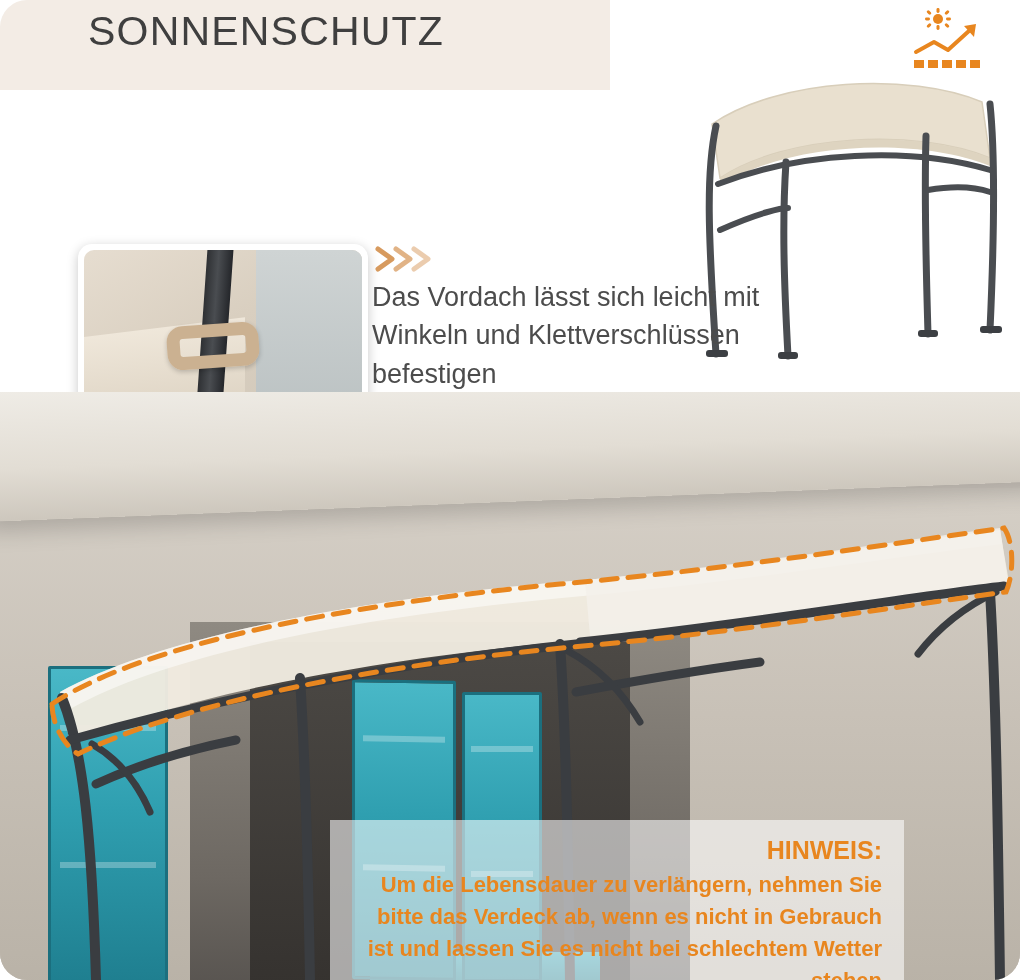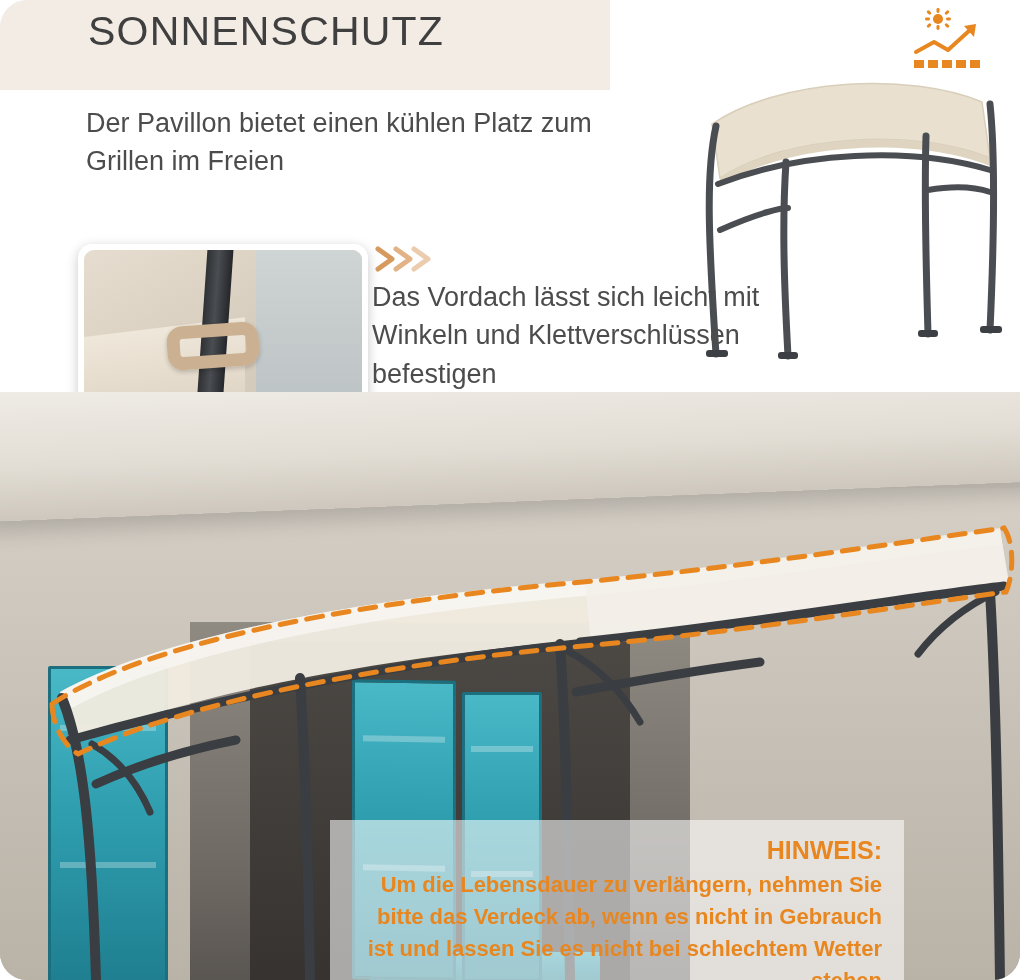--- a/index.html
+++ b/index.html
@@ -221,21 +221,20 @@
   }
 </style>
 </head>
 <body>
 
 <div class="page">
 
   <div class="title-band"></div>
   <div class="title-text">SONNENSCHUTZ</div>
 
-  <div class="subtitle">Der Pavillon bietet einen kühlen Platz zum Grillen im Freien</div>
 
   <div class="logo">
     <svg viewBox="0 0 108 62" width="108" height="62">
       <g fill="#e8861f">
         <circle cx="42" cy="11" r="5"></circle>
         <rect x="40.5" y="0" width="3" height="5" rx="1.4"></rect>
         <rect x="40.5" y="17" width="3" height="5" rx="1.4"></rect>
         <rect x="29" y="9.5" width="5" height="3" rx="1.4"></rect>
         <rect x="50" y="9.5" width="5" height="3" rx="1.4"></rect>
         <rect x="31.5" y="2" width="3" height="5" rx="1.4" transform="rotate(-45 33 4.5)"></rect>

